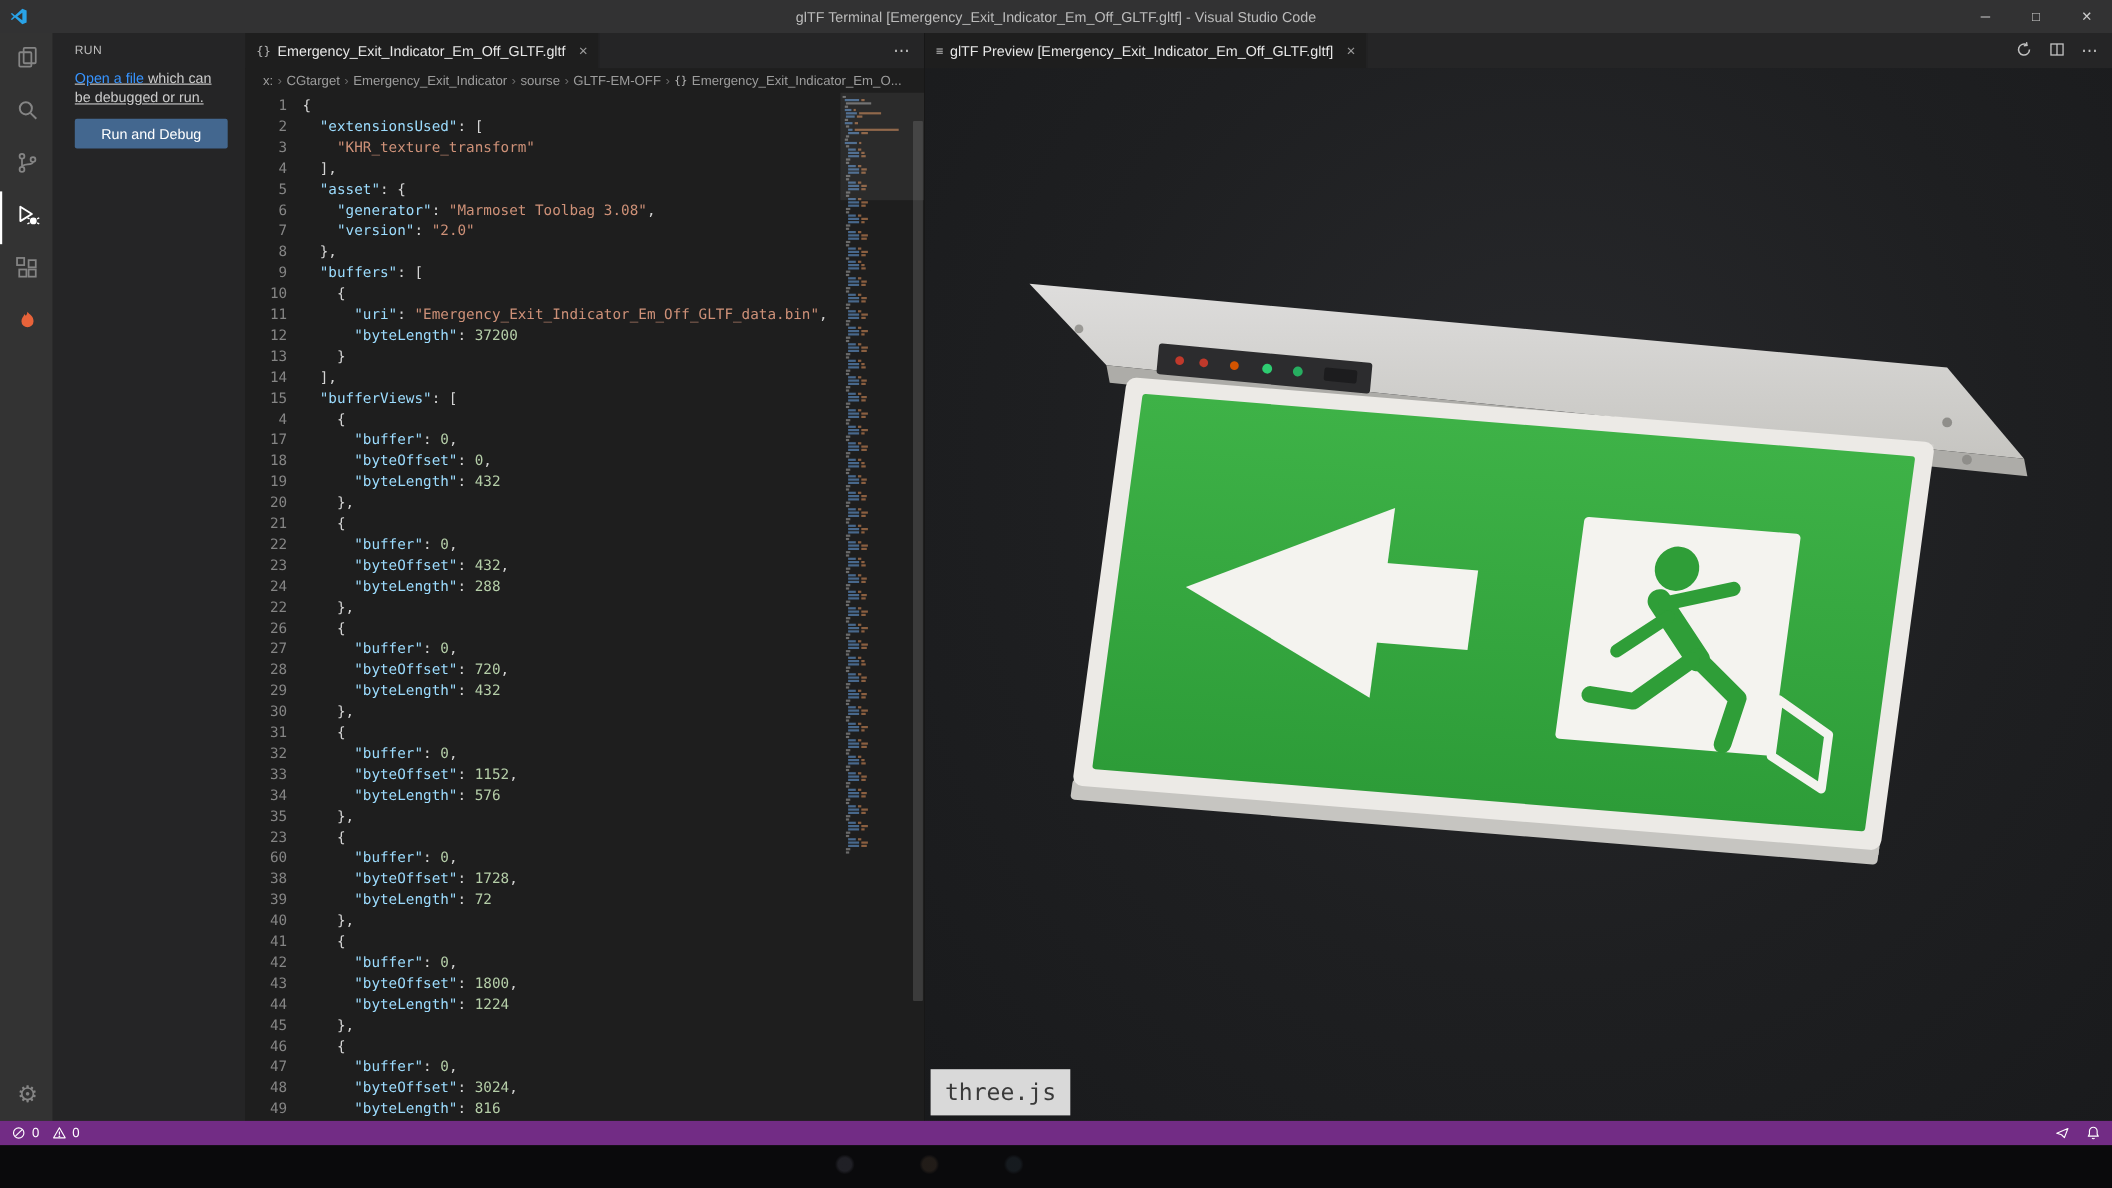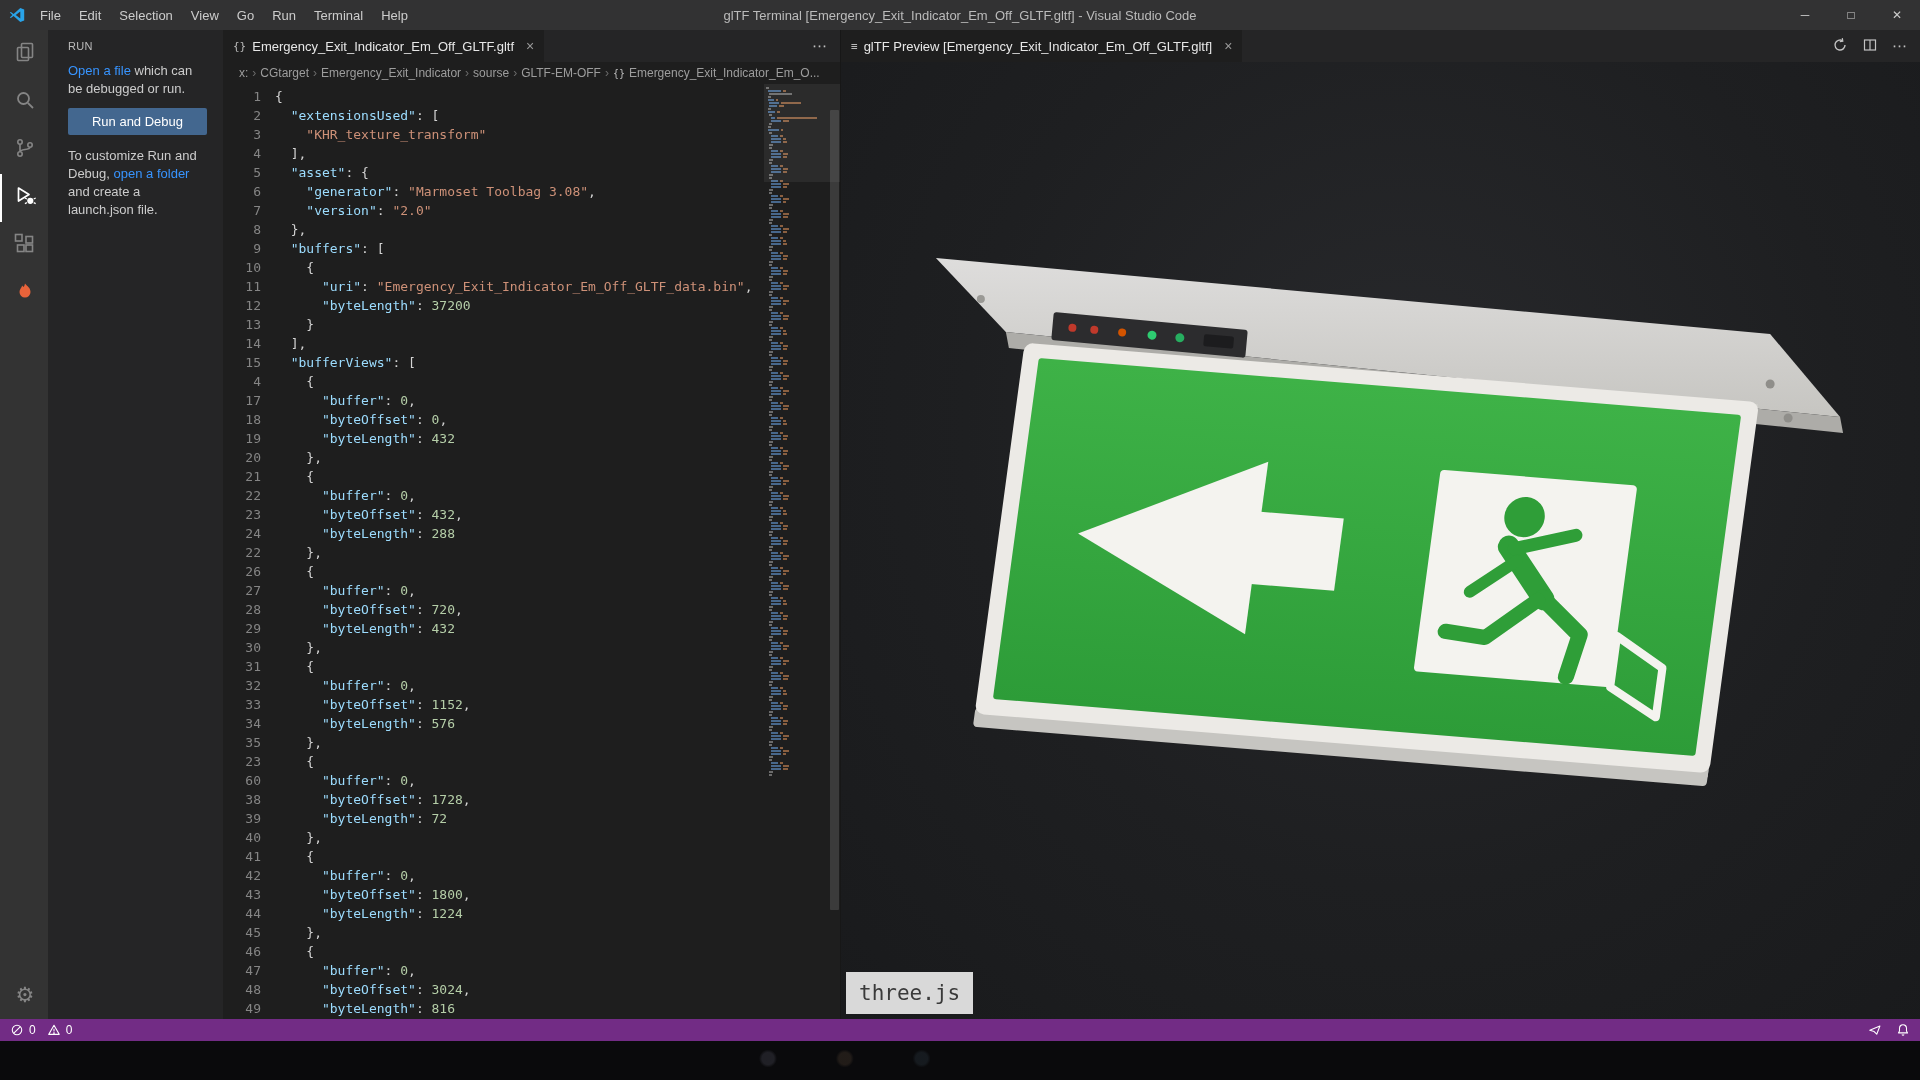--- a/index.html
+++ b/index.html
@@ -24,21 +24,21 @@
   .ab-item{height:48px;display:flex;align-items:center;justify-content:center;color:#858585;border-left:2px solid transparent;cursor:pointer;}
   .ab-item.active{color:#ffffff;border-left:2px solid #ffffff;}
   .ab-item svg{width:24px;height:24px;}
   .ab-spacer{flex:1;}
   .gear-glyph{font-family:"DejaVu Sans",sans-serif;font-size:21px;line-height:1;}
 
   
   .sidebar{width:175px;background:#252526;color:#cccccc;font-size:13px;overflow:hidden;}
   .sidebar-header{padding:10px 0 8px 20px;font-size:11px;color:#bbbbbb;letter-spacing:.3px;}
   .sidebar-body{padding:2px 16px 0 20px;line-height:18px;}
-  .sidebar-body p{margin-bottom:10px;}
+  .sidebar-body p{margin-bottom:10px;text-decoration:underline;}
   .link{color:var(--link-blue);cursor:pointer;}
   .run-btn{display:block;width:100%;margin:2px 0 12px 0;padding:6px 0;text-align:center;border:none;border-radius:2px;
     background:var(--run-button-blue);color:#ffffff;font-size:13px;font-family:"Liberation Sans",sans-serif;cursor:pointer;}
 
   
   .editor-group{width:617px;display:flex;flex-direction:column;background:var(--editor-bg);}
   .tabbar{height:32px;background:var(--tab-bar-bg);display:flex;align-items:stretch;font-size:13px;color:#969696;flex-shrink:0;}
   .tab{display:flex;align-items:center;gap:6px;padding:0 10px;background:#1e1e1e;color:#e7e7e7;border-right:1px solid #252526;cursor:pointer;white-space:nowrap;}
   .tab-file-icon{color:#b9b9b9;font-family:"DejaVu Sans Mono",monospace;font-size:11px;}
   .tab-close{color:#9a9a9a;margin-left:6px;font-size:14px;cursor:pointer;}
@@ -101,30 +101,20 @@
 </style>
 </head>
 <body>
 
 <div class="titlebar">
   <span class="vscode-logo">
     <svg width="16" height="16" viewBox="0 0 16 16">
         <path d="M11.3 0.9 L4.6 7 L1.9 4.9 L0.8 5.4 L3.4 8 L0.8 10.6 L1.9 11.1 L4.6 9 L11.3 15.1 L15.2 13.4 V2.6 Z M11.3 4.6 V11.4 L6.7 8 Z" fill="#29a3e8"></path>
       </svg>
   </span>
-  <nav class="menubar" id="menubar">
-      <div class="menu-item">File</div>
-      <div class="menu-item">Edit</div>
-      <div class="menu-item">Selection</div>
-      <div class="menu-item">View</div>
-      <div class="menu-item">Go</div>
-      <div class="menu-item">Run</div>
-      <div class="menu-item">Terminal</div>
-      <div class="menu-item">Help</div>
-    </nav>
   <div class="window-title">glTF Terminal [Emergency_Exit_Indicator_Em_Off_GLTF.gltf] - Visual Studio Code</div>
   <div class="win-controls">
     <div class="win-btn">─</div>
     <div class="win-btn">□</div>
     <div class="win-btn">✕</div>
   </div>
 </div>
 
 <div class="main">
 
@@ -173,21 +163,20 @@
     <div class="ab-item">
       <span class="gear-glyph">⚙</span>
     </div>
   </div>
 
   <div class="sidebar">
     <div class="sidebar-header">RUN</div>
     <div class="sidebar-body">
       <p><span class="link">Open a file</span><span> which can be debugged or run.</span></p>
       <button class="run-btn">Run and Debug</button>
-      <p><span>To customize Run and Debug, </span><span class="link">open a folder</span><span> and create a launch.json file.</span></p>
     </div>
   </div>
 
   <div class="editor-group">
     <div class="tabbar">
       <div class="tab">
         <span class="tab-file-icon">{}</span>
         <span>Emergency_Exit_Indicator_Em_Off_GLTF.gltf</span>
         <span class="tab-close">×</span>
       </div>

